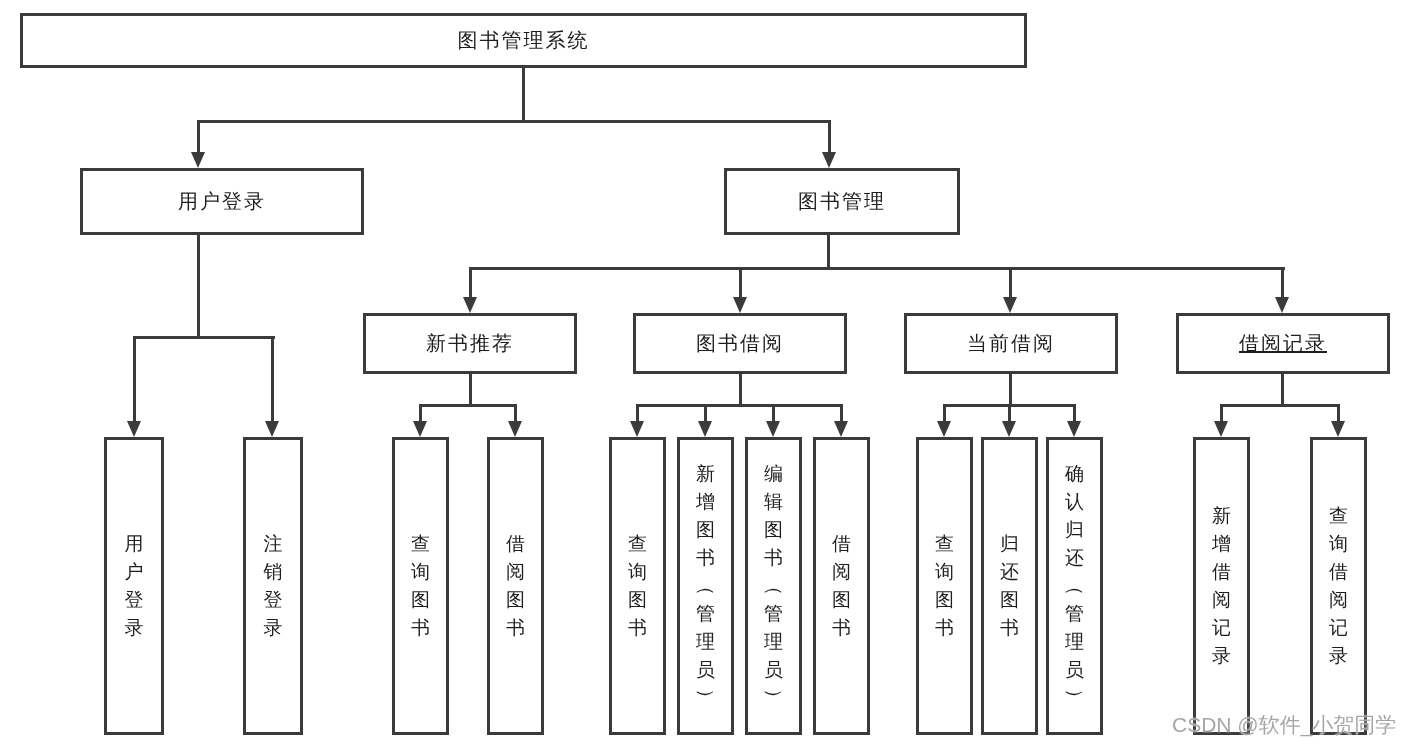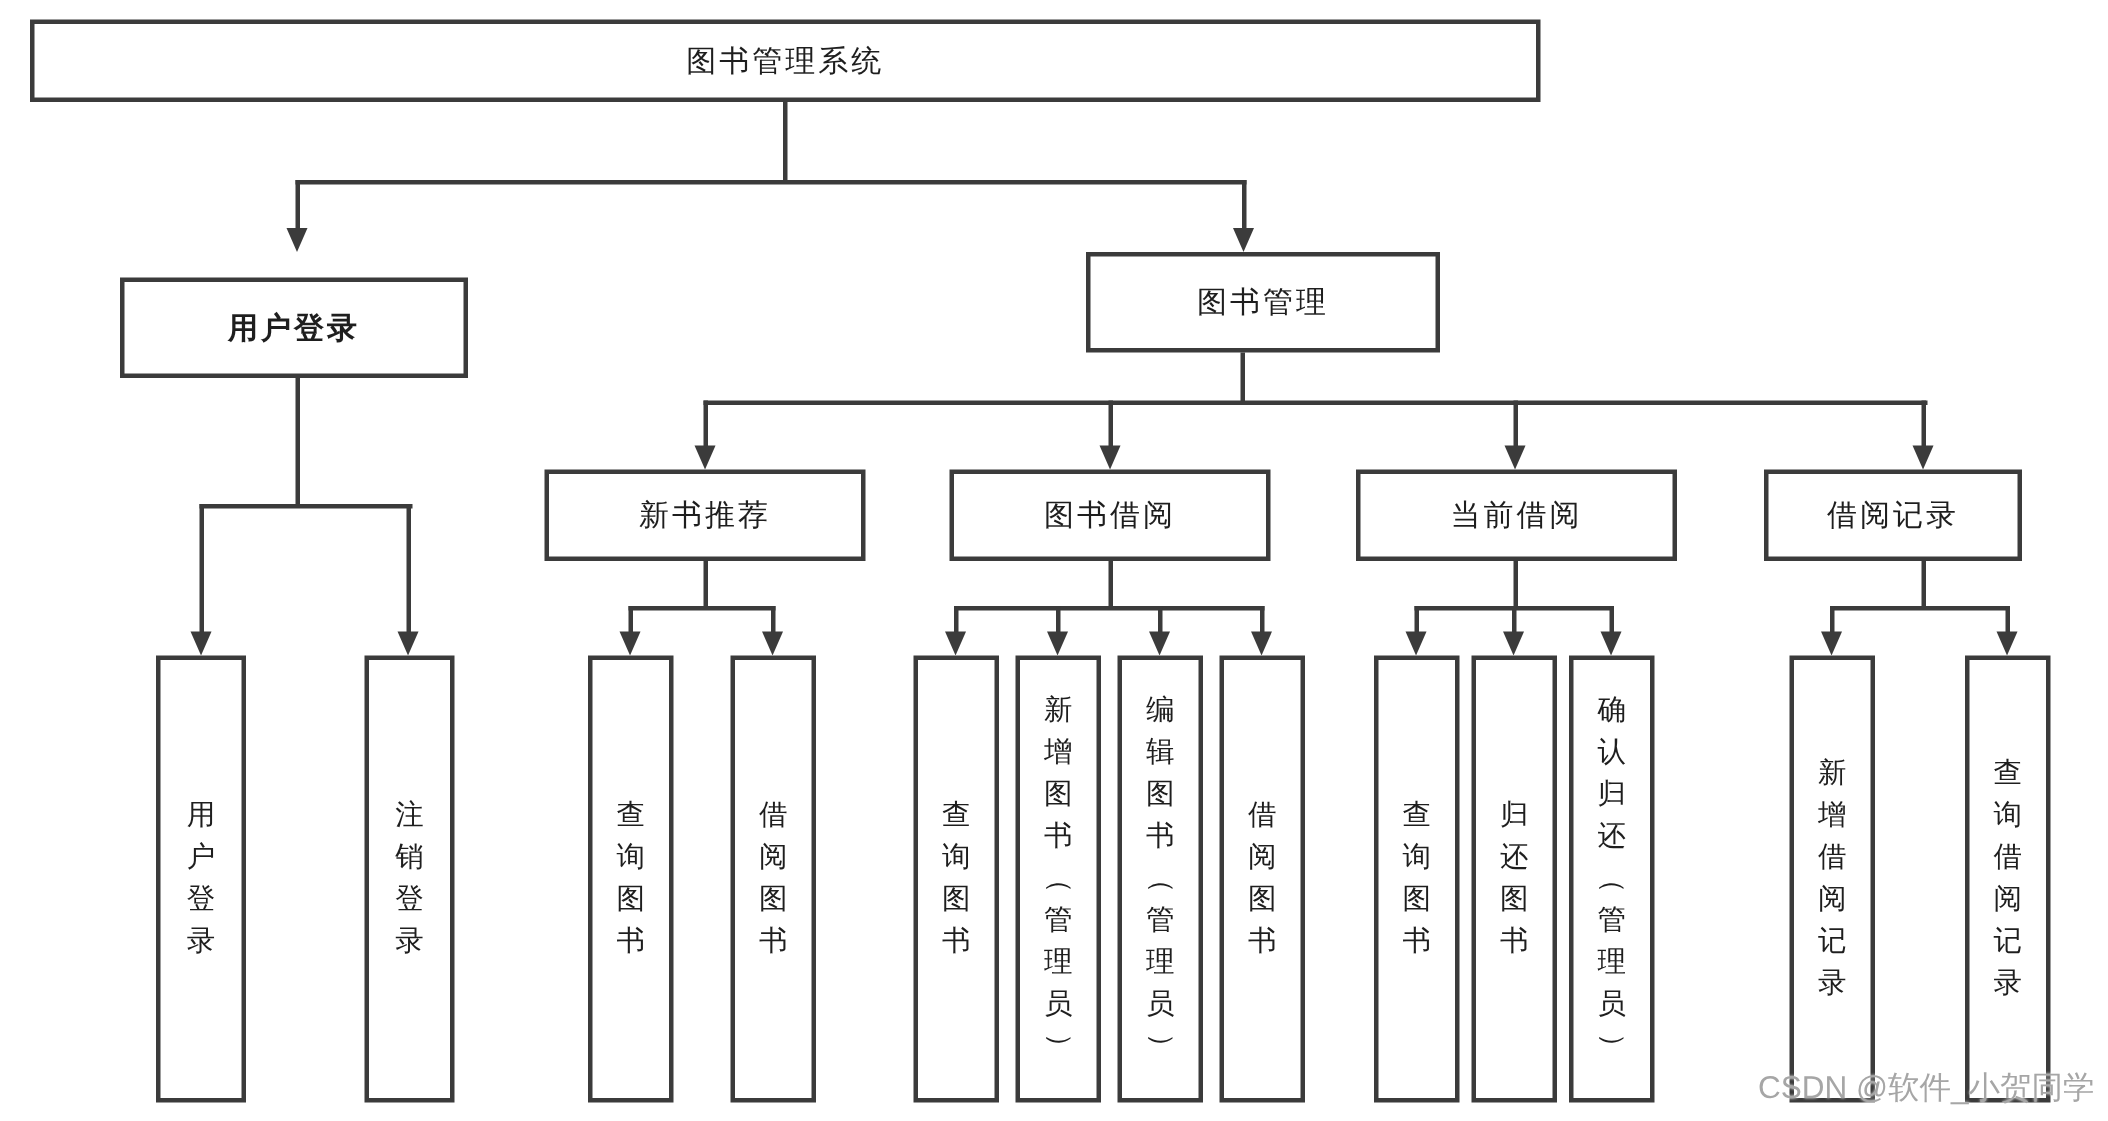--- a/index.html
+++ b/index.html
@@ -39,21 +39,21 @@
     <span>图书管理系统</span>
   </div>
 
   <div class="vline" style="left:522px;top:68px;width:3px;height:54px;"></div>
   <div class="hline" style="left:197px;top:120px;width:634px;height:3px;"></div>
   <div class="vline" style="left:197px;top:120px;width:3px;height:34px;"></div>
   <div class="arrow" style="left:191px;top:152px;"></div>
   <div class="vline" style="left:828px;top:120px;width:3px;height:34px;"></div>
   <div class="arrow" style="left:822px;top:152px;"></div>
 
-  <div class="box" style="left:80px;top:185px;width:232px;height:67px;font-weight:bold;">
+  <div class="box" style="left:80px;top:168px;width:284px;height:67px;">
     <span>用户登录</span>
   </div>
   <div class="box" style="left:724px;top:168px;width:236px;height:67px;">
     <span>图书管理</span>
   </div>
 
   <div class="vline" style="left:197px;top:234px;width:3px;height:104px;"></div>
   <div class="hline" style="left:133px;top:336px;width:142px;height:3px;"></div>
   <div class="vline" style="left:133px;top:336px;width:3px;height:86px;"></div>
   <div class="arrow" style="left:127px;top:421px;"></div>
@@ -73,21 +73,21 @@
 
   <div class="box" style="left:633px;top:313px;width:214px;height:61px;">
     <span>图书借阅</span>
   </div>
   <div class="box" style="left:363px;top:313px;width:214px;height:61px;">
     <span>新书推荐</span>
   </div>
   <div class="box" style="left:904px;top:313px;width:214px;height:61px;">
     <span>当前借阅</span>
   </div>
-  <div class="box" style="left:1176px;top:313px;width:172px;height:61px;">
+  <div class="box" style="left:1176px;top:313px;width:214px;height:61px;text-decoration:underline;">
     <span>借阅记录</span>
   </div>
 
   <div class="vline" style="left:469px;top:372px;width:3px;height:34px;"></div>
   <div class="hline" style="left:419px;top:404px;width:98px;height:3px;"></div>
   <div class="vline" style="left:419px;top:404px;width:3px;height:19px;"></div>
   <div class="arrow" style="left:413px;top:421px;"></div>
   <div class="vline" style="left:514px;top:404px;width:3px;height:19px;"></div>
   <div class="arrow" style="left:508px;top:421px;"></div>
 

